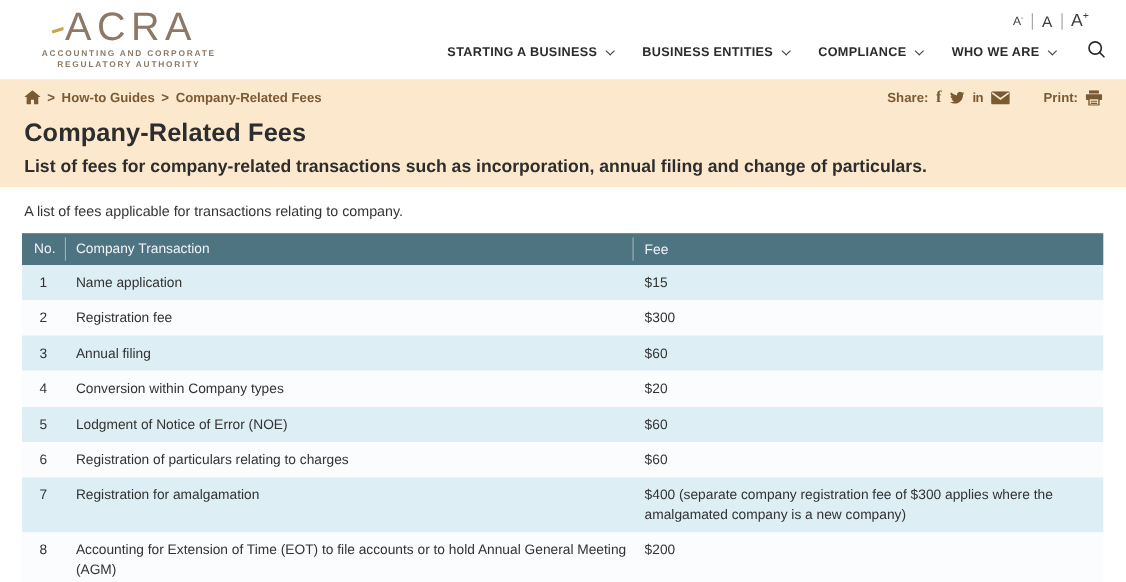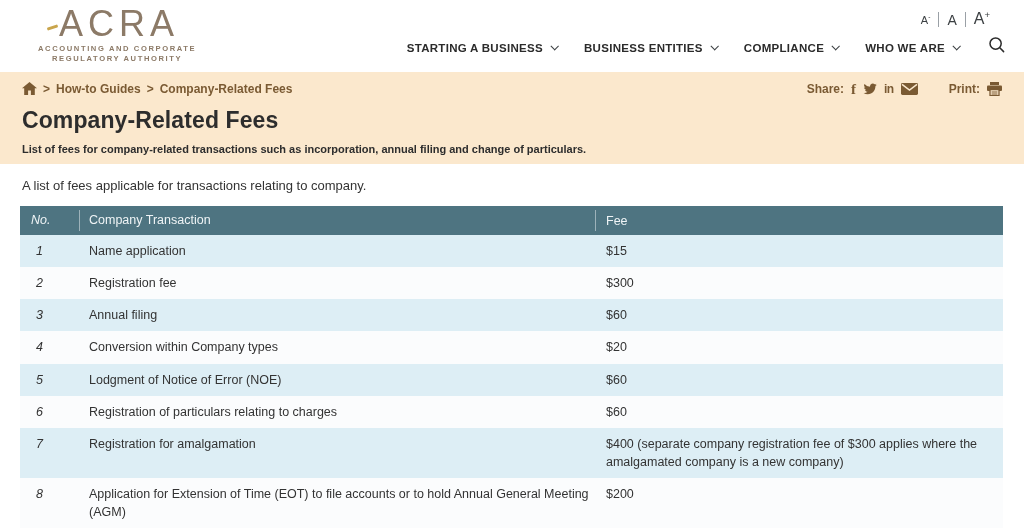--- a/index.html
+++ b/index.html
@@ -142,21 +142,21 @@
   .print-label{margin-left:24px;}
 
   .page-title{
     font-size:23px;
     font-weight:700;
     color:var(--textdark);
     margin-top:11px;
     letter-spacing:0.1px;
   }
   .page-subtitle{
-    font-size:11px;
+    font-size:16px;
     font-weight:600;
     color:var(--textdark);
     margin-top:9px;
   }
 
   
   .intro{
     font-size:13px;
     color:var(--textbody);
     margin:14px 22px 13px 22px;
@@ -168,21 +168,21 @@
   }
   .t-head{
     display:flex;
     background:var(--teal);
     color:#eff4f6;
     height:29px;
     align-items:center;
   }
   .t-head .c-no{border-right:1px solid rgba(255,255,255,0.45);height:21px;line-height:21px;padding-left:11px;}
   .t-head .c-tx{border-right:1px solid rgba(255,255,255,0.45);height:21px;line-height:21px;}
-  .c-no{width:60px;flex:none;font-style:italic;}
+  .c-no{width:40px;flex:none;}
   .c-tx{width:516px;flex:none;padding-left:9px;}
   .c-fee{flex:1;padding-left:10px;padding-right:2px;}
   .t-row{
     display:flex;
     align-items:flex-start;
     color:var(--textbody);
     padding:7px 0;
     line-height:1.45;
   }
   .t-row:nth-child(odd){background:var(--rowblue);}
@@ -323,17 +323,17 @@
         <div class="c-tx">Registration of particulars relating to charges</div>
         <div class="c-fee">$60</div>
       </div>
       <div class="t-row">
         <div class="c-no">7</div>
         <div class="c-tx">Registration for amalgamation</div>
         <div class="c-fee">$400 (separate company registration fee of $300 applies where the amalgamated company is a new company)</div>
       </div>
       <div class="t-row">
         <div class="c-no">8</div>
-        <div class="c-tx">Application for Extension of Time (EOT) to file accounts or to hold Annual General Meeting (AGM)</div>
+        <div class="c-tx">Accounting for Extension of Time (EOT) to file accounts or to hold Annual General Meeting (AGM)</div>
         <div class="c-fee">$200</div>
       </div>
     </div>
 </div>
 
 </body></html>

